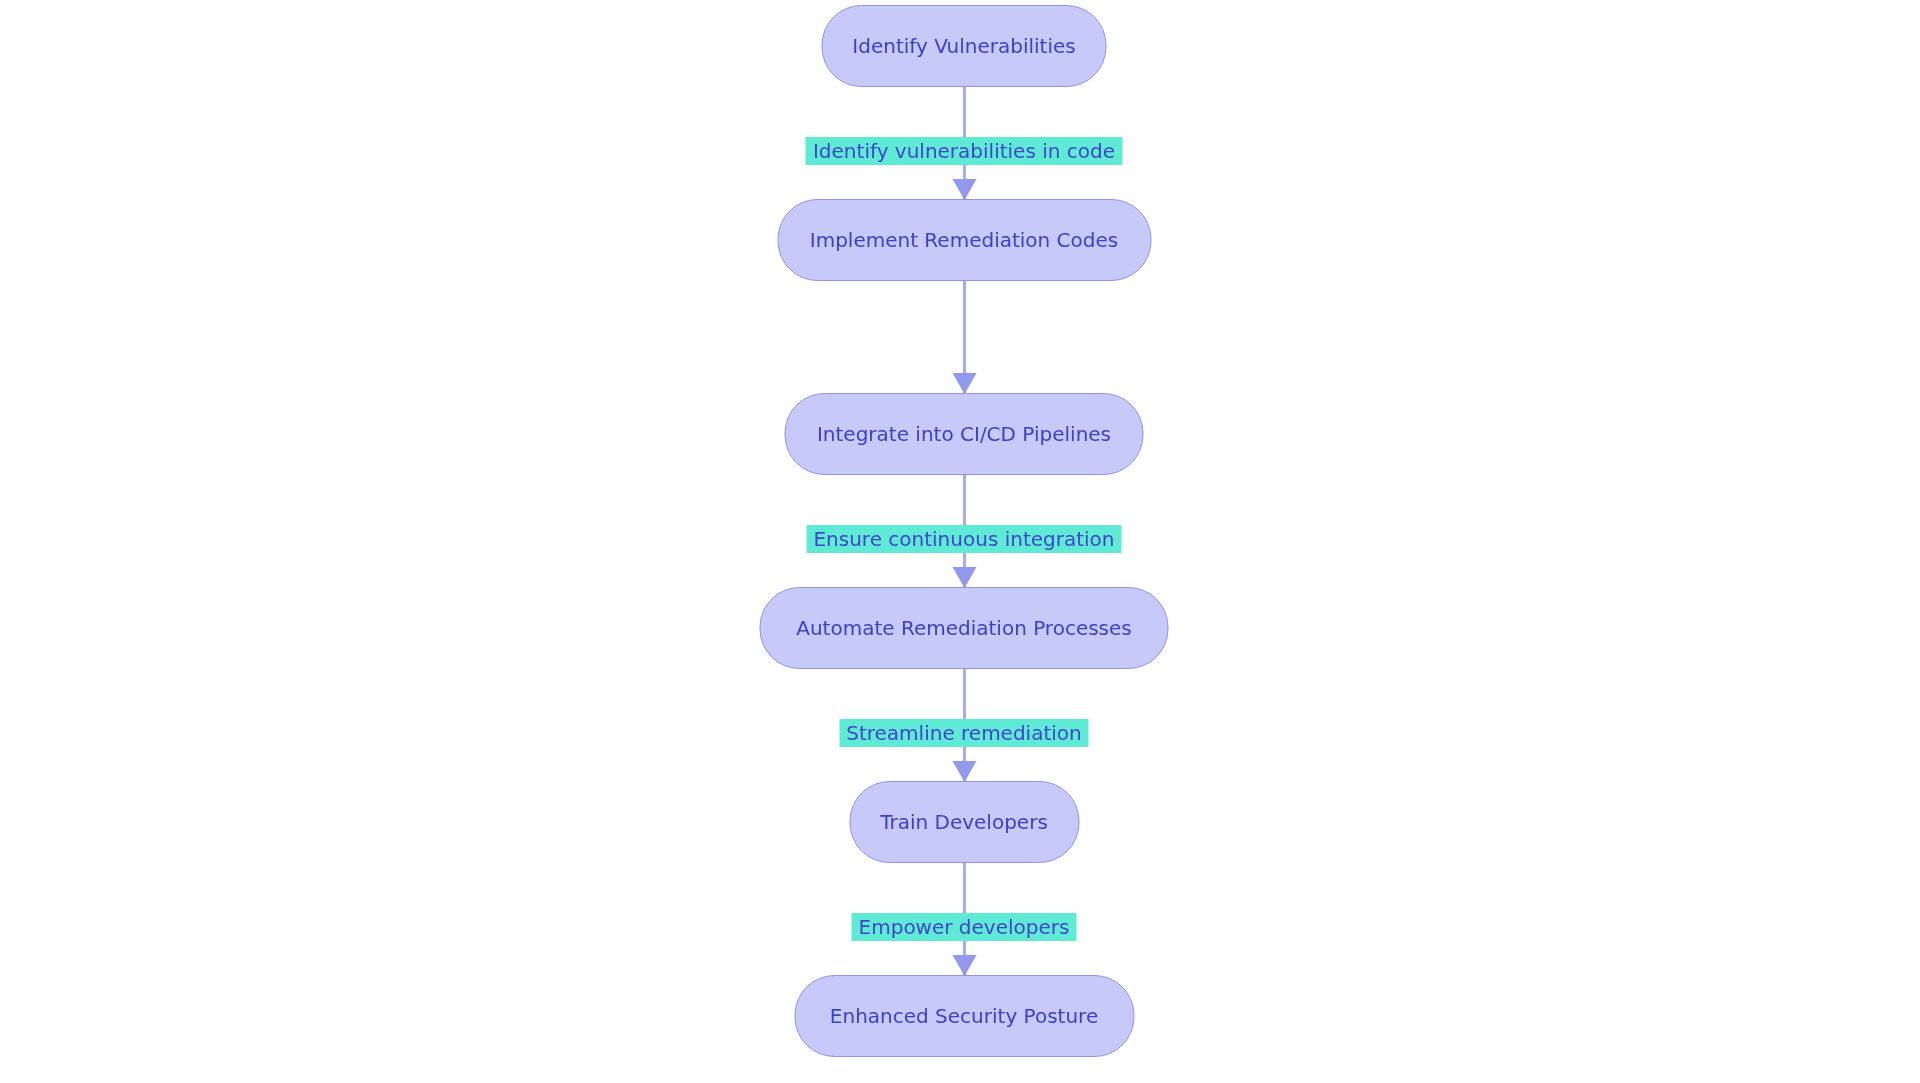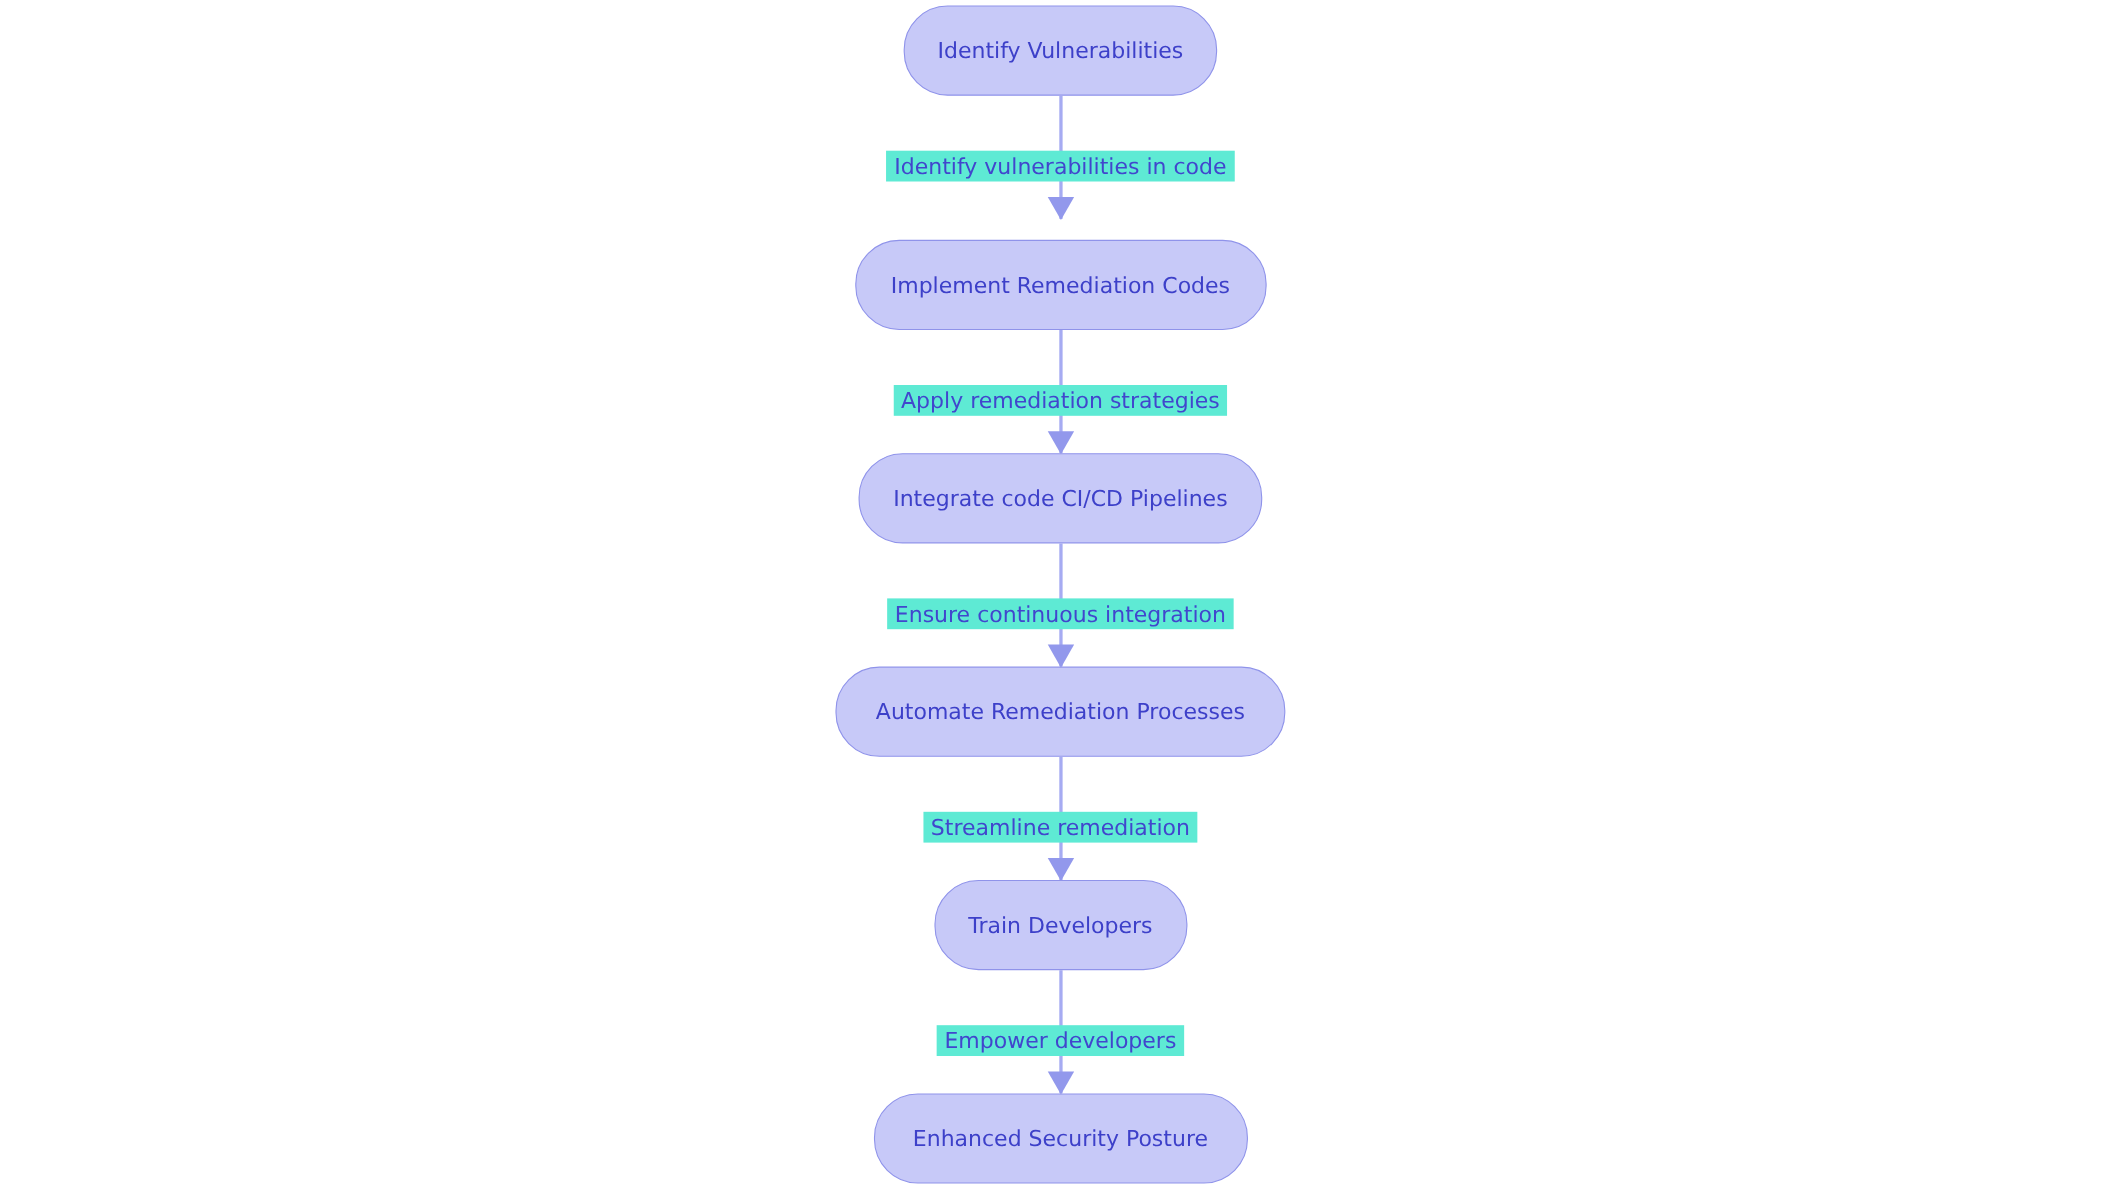--- a/index.html
+++ b/index.html
@@ -35,21 +35,21 @@
     color: var(--node-text, #3d40c9);
     font-size: 20px;
     display: flex;
     align-items: center;
     justify-content: center;
     padding: 0 30px;
     white-space: nowrap;
     flex: 0 0 auto;
   }
   .node.n1 { min-width: 285px; }
-  .node.n2 { min-width: 374px; margin-top: 19px; }
+  .node.n2 { min-width: 374px; }
   .node.n3 { min-width: 359px; }
   .node.n4 { min-width: 409px; align-items: center; }
   .node.n5 { min-width: 230px; text-align: center; }
   .node.n6 { min-width: 340px; }
   .edge {
     position: relative;
     height: 112px;
     align-self: stretch;
     display: flex;
     align-items: center;
@@ -103,25 +103,24 @@
       <span class="edge-label">Identify vulnerabilities in code</span>
     </div>
 
     <div class="node n2">
       <span>Implement Remediation Codes</span>
     </div>
 
     <div class="edge">
       <div class="edge-line"></div>
       <div class="edge-arrowhead"></div>
-      <span class="edge-label">Apply remediation strategies</span>
     </div>
 
     <div class="node n3">
-      <span>Integrate code CI/CD Pipelines</span>
+      <span>Integrate into CI/CD Pipelines</span>
     </div>
 
     <div class="edge">
       <div class="edge-line"></div>
       <div class="edge-arrowhead"></div>
       <span class="edge-label">Ensure continuous integration</span>
     </div>
 
     <div class="node n4">
       <span>Automate Remediation Processes</span>

